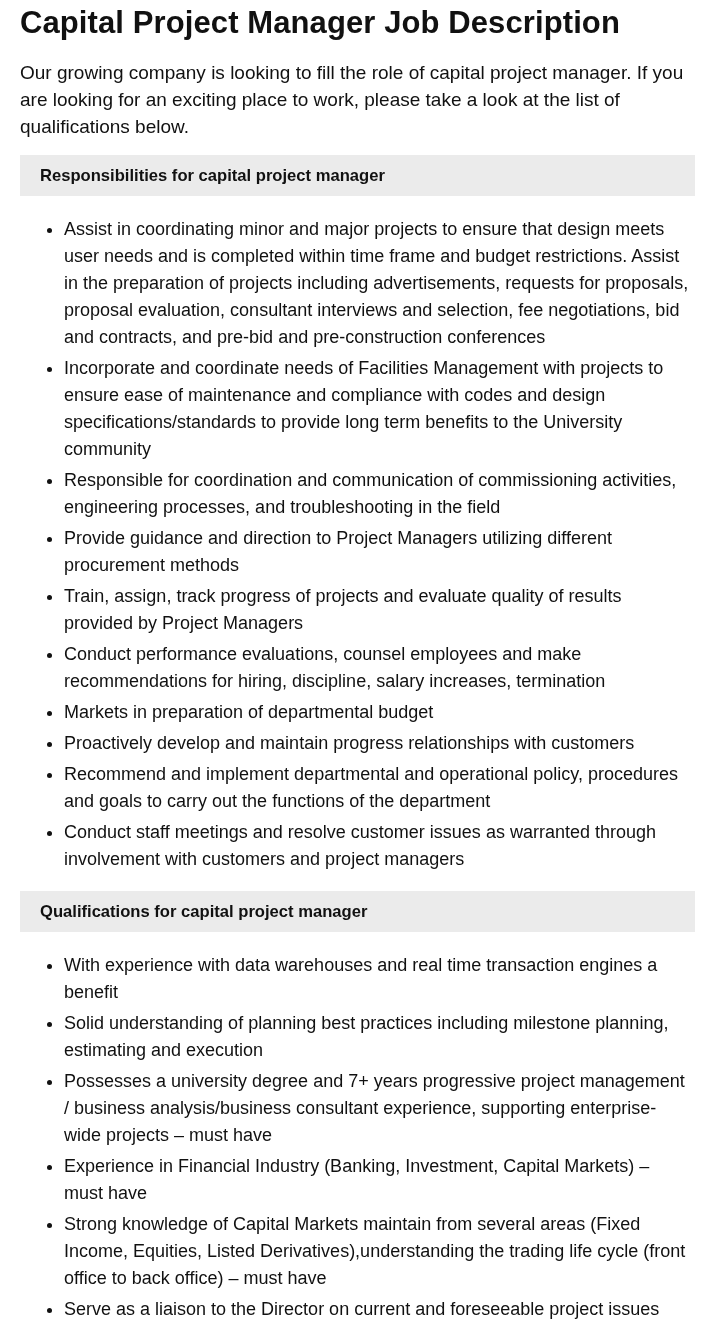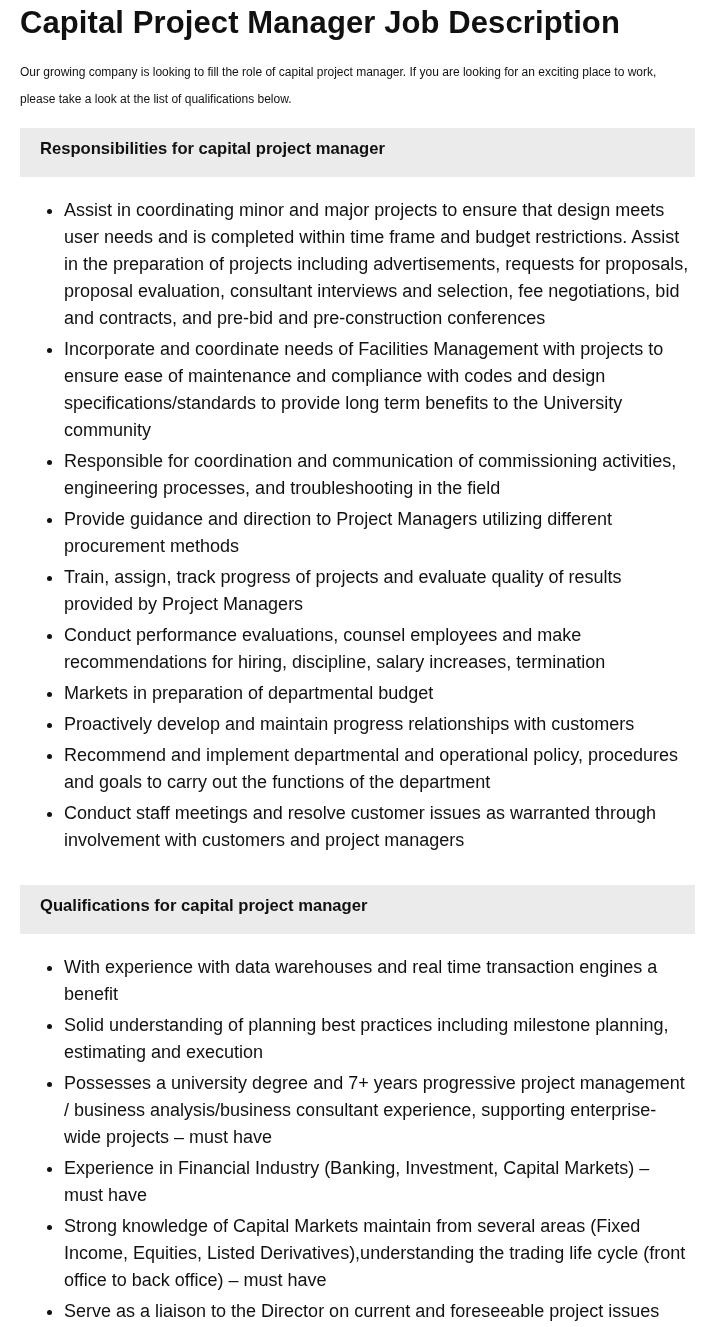--- a/index.html
+++ b/index.html
@@ -20,36 +20,36 @@
     .page-title {
       font-family: "Liberation Sans", sans-serif;
       font-weight: bold;
       font-size: 31px;
       line-height: 40px;
       margin: 2px 0 0 0;
       padding-top: 1px;
       letter-spacing: 0.1px;
     }
     .intro {
-      font-size: 12px;
+      font-size: 19px;
       line-height: 27px;
       margin: 16px 0 4px 0;
     }
     .section-header {
       background: #ebebeb;
       margin-top: 15px;
-      height: 49px;
+      height: 41px;
       line-height: 41px;
       padding-left: 20px;
       font-weight: bold;
       font-size: 16.6px;
       color: #111111;
     }
     .section-header.quals {
-      margin-top: 31px;
+      margin-top: 18px;
     }
     ul.bullets {
       margin: 20px 0 0 0;
       padding: 0 0 0 40px;
       list-style: disc;
     }
     ul.bullets li {
       font-size: 18px;
       line-height: 27px;
       margin: 4px;

